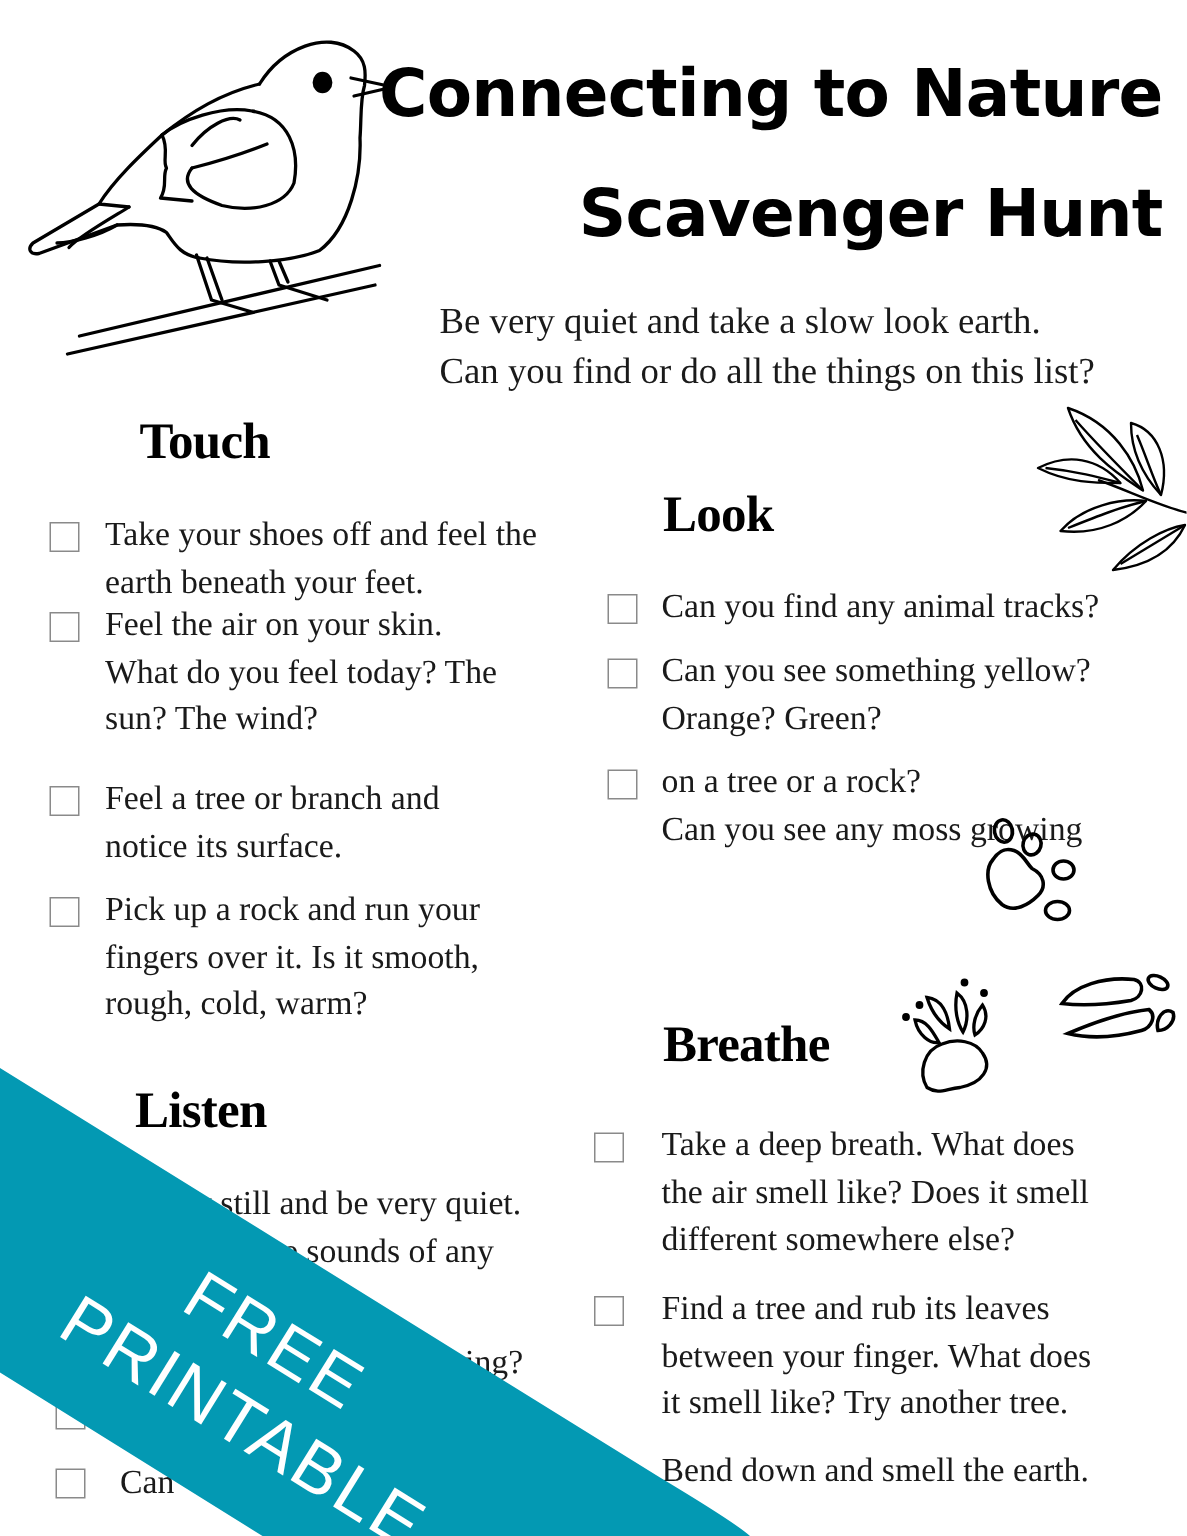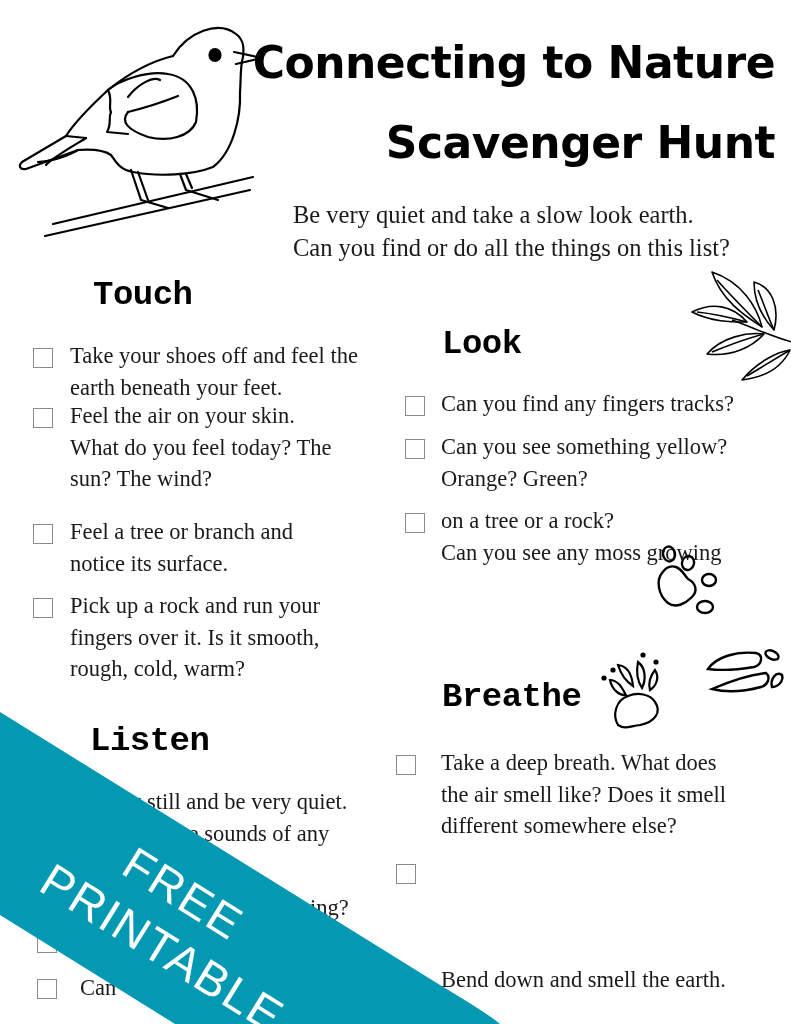--- a/index.html
+++ b/index.html
@@ -13,21 +13,21 @@
     right:16px; 
     font-family:"DejaVu Sans", sans-serif; font-weight:bold;
     font-size:44px; letter-spacing:-0.5px; color:#000;
     line-height:72px;
   }
   .intro {
     left:293px; top:198px; width:480px;
     font-size:24.5px; line-height:33px; color:#1a1a1a;
   }
   .section-title {
-    font-family:Liberation Mono, monospace; font-weight:bold;
+    font-family:Liberation Serif, serif; font-weight:bold;
     font-size:34px; color:#000; letter-spacing:-0.5px;
   }
   .item { position:absolute; display:flex; align-items:flex-start; }
   .cb {
     width:20px; height:20px; border:1.3px solid #8a8a8a; box-sizing:border-box;
     background:#fff; flex:none; margin-top:8px;
   }
   .itext {
     font-size:22.5px; line-height:31.5px; color:#1a1a1a;
   }
@@ -126,21 +126,21 @@
     <div>fingers over it.  Is it smooth,</div>
     <div>rough, cold, warm?</div>
   </div>
 </div>
 
 <div class="abs section-title" style="left:442px;top:325px">Look</div>
 
 <div class="item" style="left:405px;top:388px">
   <div class="cb"></div>
   <div class="itext" style="margin-left:16px">
-    <div>Can you find any fingers tracks?</div>
+    <div>Can you find any animal tracks?</div>
   </div>
 </div>
 <div class="item" style="left:405px;top:431px">
   <div class="cb"></div>
   <div class="itext" style="margin-left:16px">
     <div>Can you see something yellow?</div>
     <div>Orange? Green?</div>
   </div>
 </div>
 <div class="item" style="left:405px;top:505px">
@@ -187,20 +187,25 @@
 <div class="item" style="left:396px;top:747px">
   <div class="cb"></div>
   <div class="itext" style="margin-left:25px">
     <div>Take a deep breath.  What does</div>
     <div>the air smell like? Does it smell</div>
     <div>different somewhere else?</div>
   </div>
 </div>
 <div class="item" style="left:396px;top:856px">
   <div class="cb"></div>
+  <div class="itext" style="margin-left:25px">
+    <div>Find a tree and rub its leaves</div>
+    <div>between your finger. What does</div>
+    <div>it smell like? Try another tree.</div>
+  </div>
 </div>
 <div class="item" style="left:396px;top:964px">
   <div class="cb" style="visibility:hidden"></div>
   <div class="itext" style="margin-left:25px">
     <div>Bend down and smell the earth.</div>
   </div>
 </div>
 
 <div class="abs section-title" style="left:90px;top:722px">Listen</div>
 <div class="abs itext" style="left:130px;top:786px">y still and be very quiet.</div>

